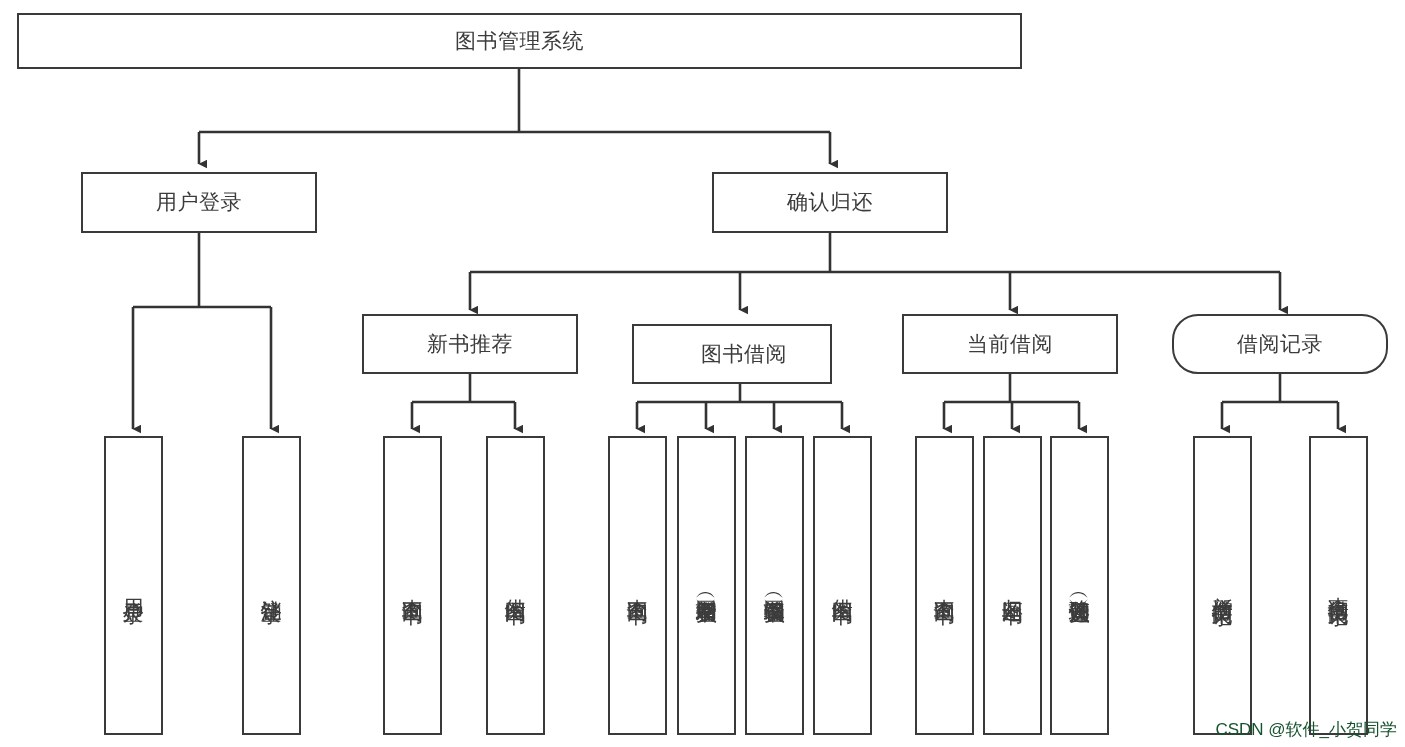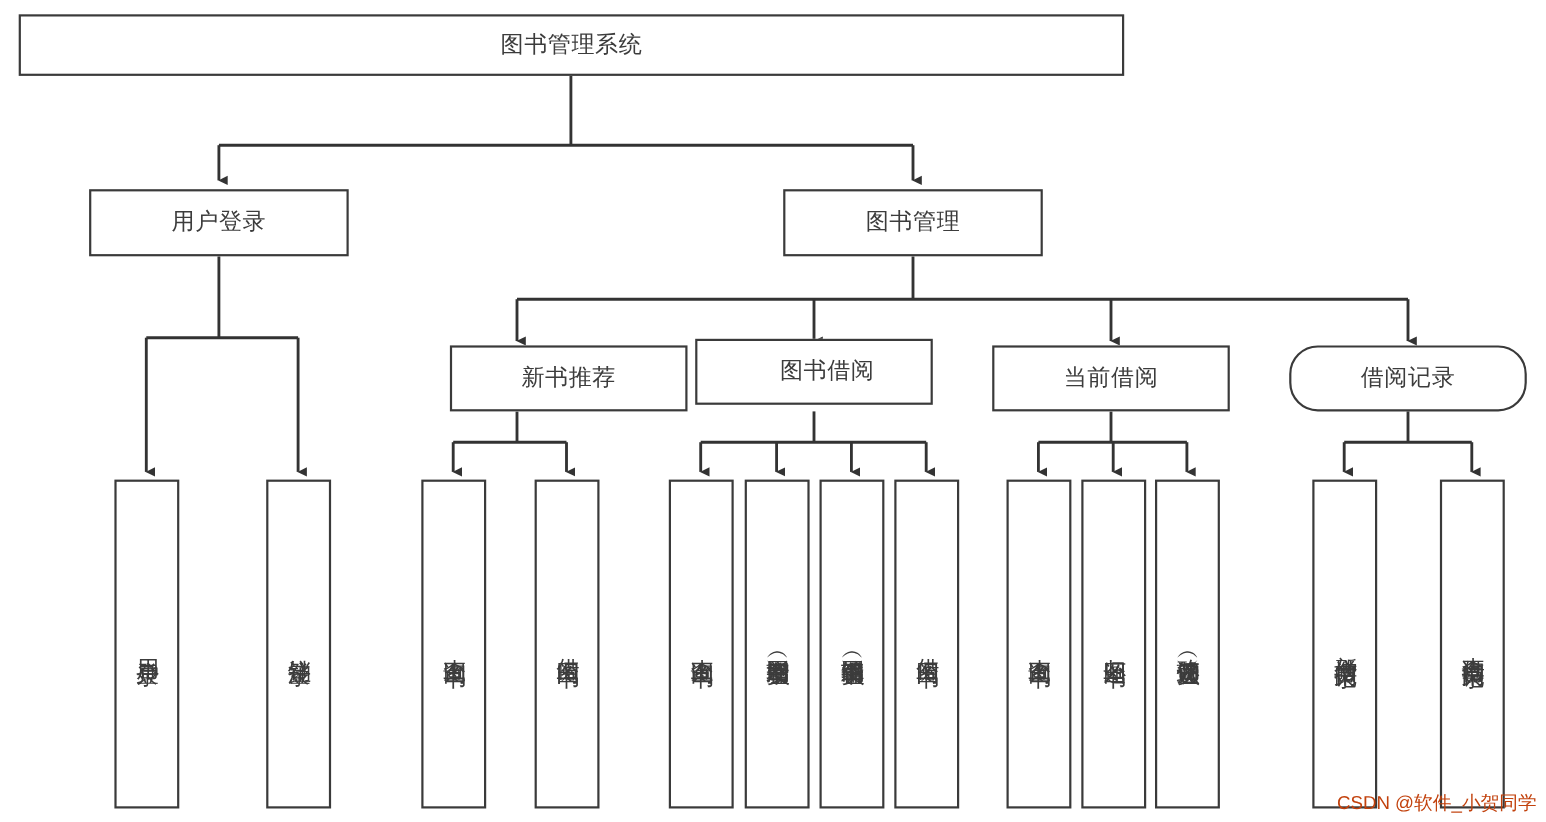--- a/index.html
+++ b/index.html
@@ -60,21 +60,21 @@
   }
   .node.vertical.tall-text .node-label {
     line-height: 1.22;
     letter-spacing: 0.5px;
   }
   #watermark {
     position: absolute;
     right: 8px;
     bottom: 6px;
     font-size: 17px;
-    color: #c2410c;
+    color: #14532d;
     z-index: 5;
     white-space: nowrap;
   }
 </style>
 </head>
 <body>
 
 <div id="diagram-root">
 
   <svg id="edge-layer" viewBox="0 0 1405 747" xmlns="http://www.w3.org/2000/svg">
@@ -141,28 +141,28 @@
 
   <div class="node" style="left:17px; top:13px; width:1005px; height:56px;justify-content:center;">
     <span class="node-label">图书管理系统</span>
   </div>
 
   <div class="node" style="left:81px; top:172px; width:236px; height:61px;">
     <span class="node-label">用户登录</span>
   </div>
 
   <div class="node" style="left:712px; top:172px; width:236px; height:61px;">
-    <span class="node-label">图书管理</span>
-  </div>
-
-  <div class="node" style="left:362px; top:314px; width:216px; height:60px;margin-left:47px;">
+    <span class="node-label">确认归还</span>
+  </div>
+
+  <div class="node" style="left:362px; top:314px; width:216px; height:60px;">
     <span class="node-label">新书推荐</span>
   </div>
 
-  <div class="node" style="left:632px; top:308px; width:216px; height:60px;padding-left:24px;">
+  <div class="node" style="left:632px; top:324px; width:200px; height:60px;padding-left:24px;">
     <span class="node-label">图书借阅</span>
   </div>
 
   <div class="node" style="left:902px; top:314px; width:216px; height:60px;text-align:right;">
     <span class="node-label">当前借阅</span>
   </div>
 
   <div class="node" style="left:1172px; top:314px; width:216px; height:60px;border-radius:26px;">
     <span class="node-label">借阅记录</span>
   </div>

